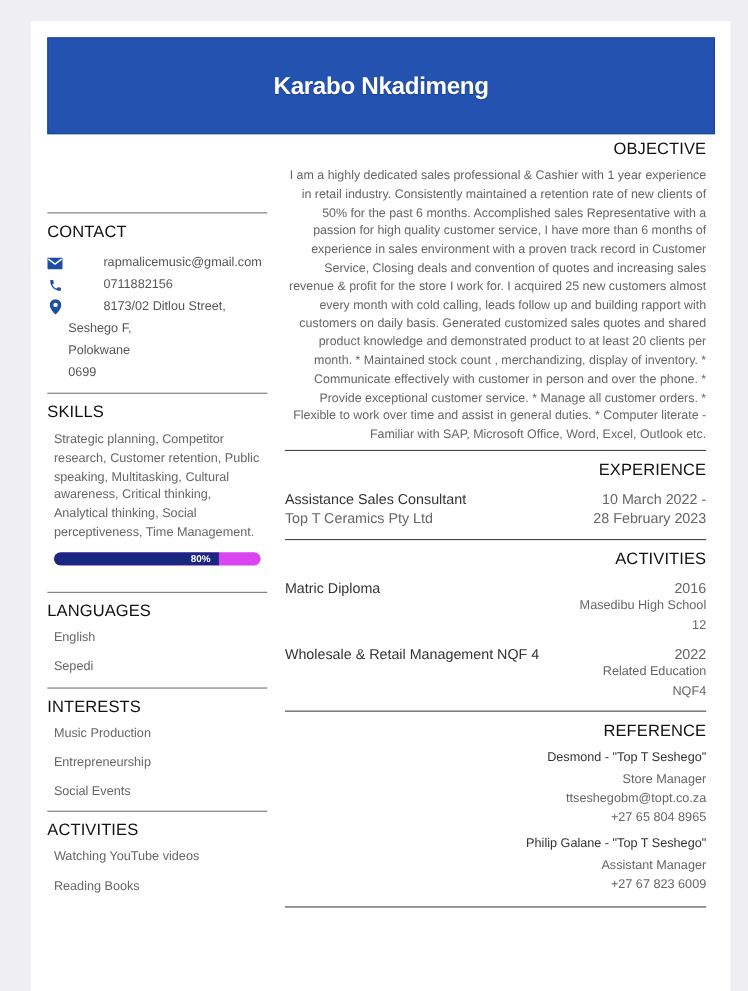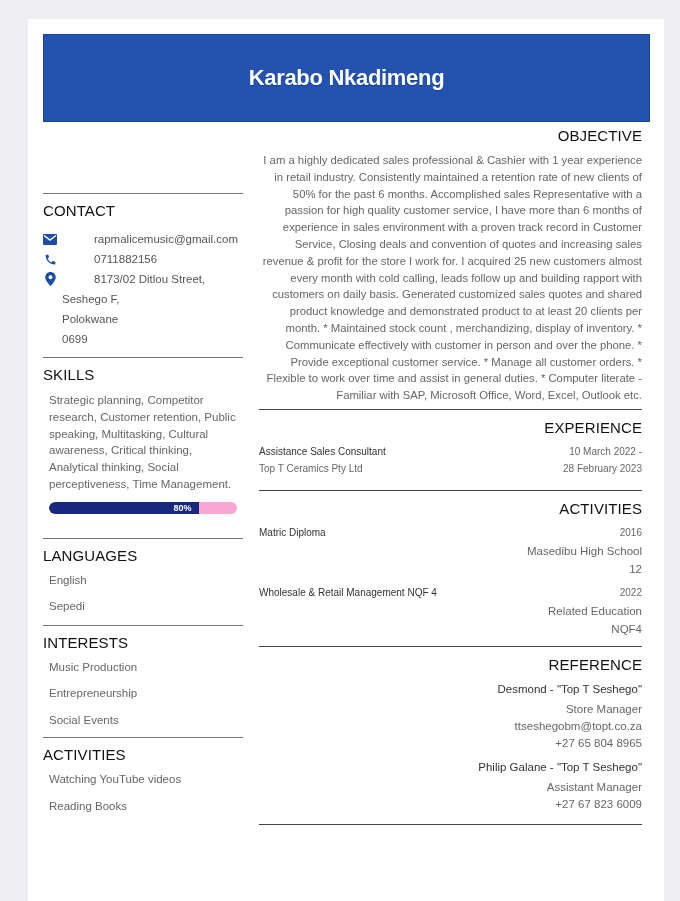--- a/index.html
+++ b/index.html
@@ -70,21 +70,21 @@
   }
   .skills-text {
     font-size: 11.5px; color: #666;
     line-height: 16.8px;
     padding-left: 6px;
     margin-top: 9px;
   }
   .progress {
     margin: 9px 0 0 6px;
     width: 188px; height: 12px;
-    background: #f9a8d4;
+    background: #d946ef;
     border-radius: 6px;
     position: relative;
     overflow: hidden;
   }
   .progress .fill {
     height: 100%;
     background: #17287e;
     border-radius: 6px 0 0 6px;
     display: flex; align-items: center; justify-content: flex-end;
     padding-right: 8px;
@@ -92,21 +92,21 @@
   .progress .fill span {
     color: #fff; font-size: 9px; font-weight: bold;
   }
   .obj-text {
     font-size: 11.3px; color: #666;
     line-height: 16.8px;
     margin-top: 8px;
   }
   .row {
     display: flex; justify-content: space-between;
-    font-size: 10px;
+    font-size: 13px;
   }
   .row .strong { color: #333; font-weight: normal; }
   .row .muted { color: #666; }
   .line { font-size: 11.5px; color: #666; }
 </style>
 </head>
 <body>
 
 <div class="page">
 

